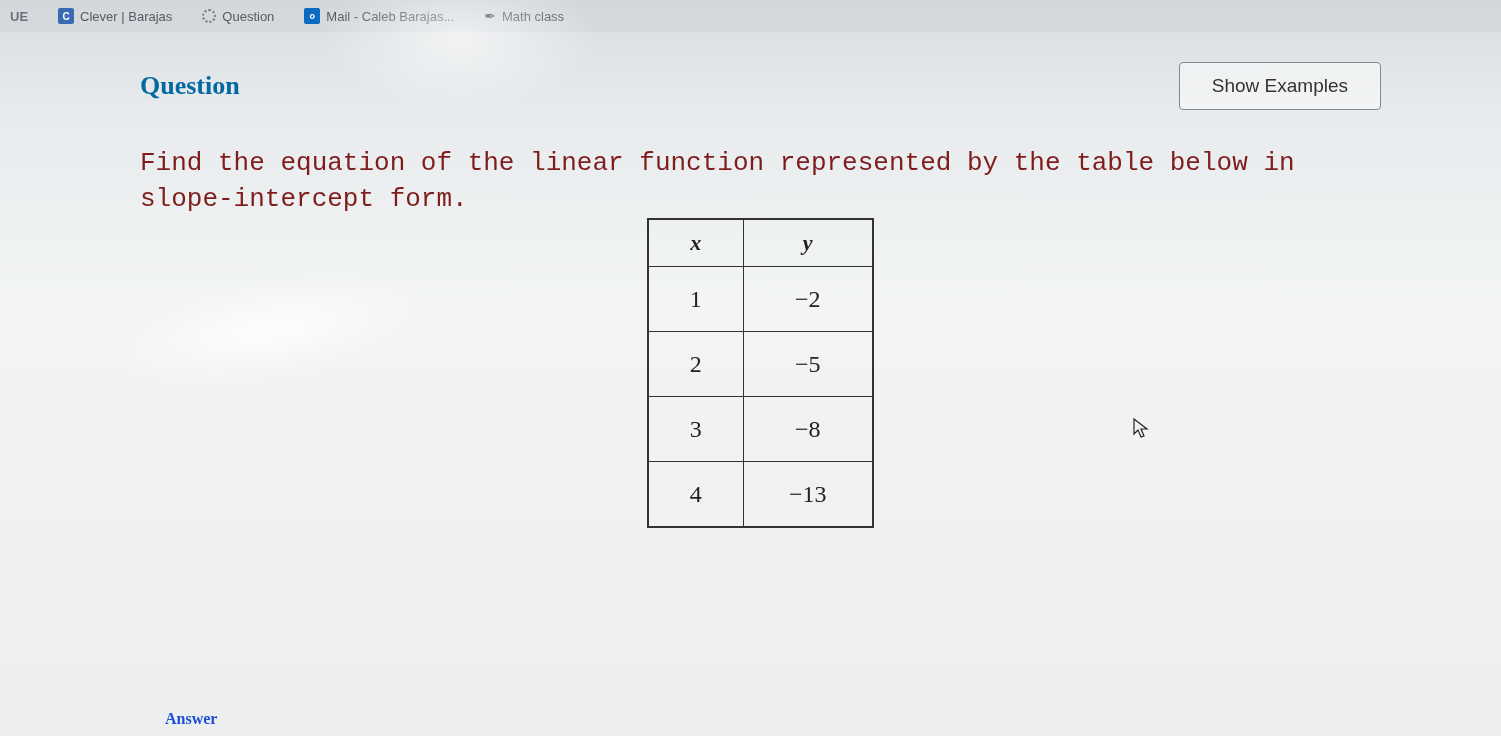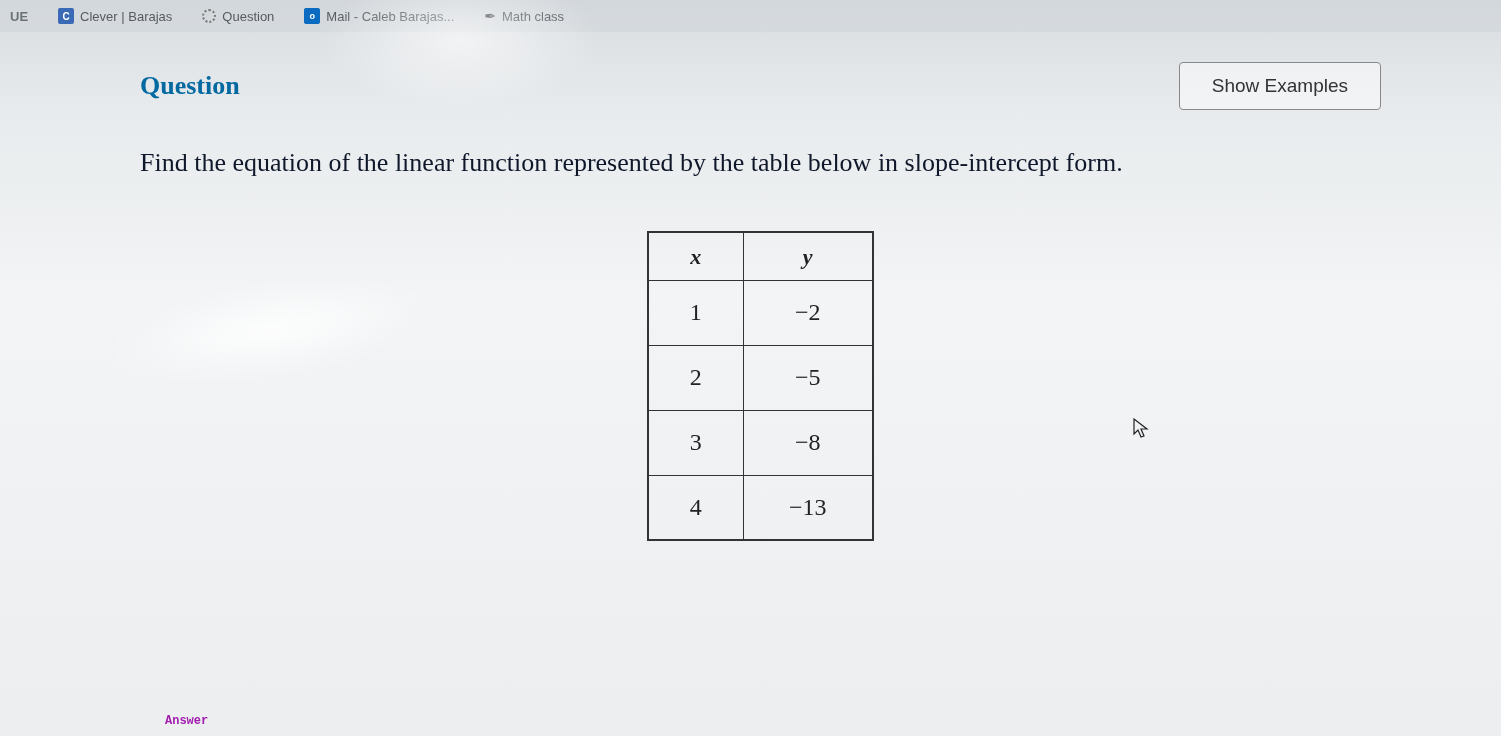--- a/index.html
+++ b/index.html
@@ -100,24 +100,23 @@
       padding: 12px 32px;
       font-size: 19px;
       color: #333;
       border-radius: 4px;
       font-family: Liberation Sans, sans-serif;
       cursor: pointer;
     }
     
     .question-text {
       font-size: 26px;
-      color: #0f172a;
-      font-family: Liberation Serif, serif;
+      color: #7f1d1d;
+      font-family: Liberation Mono, monospace;
       line-height: 1.4;
-      margin-bottom: 50px;
     }
     
     .table-container {
       display: flex;
       justify-content: center;
     }
     
     .data-table {
       border-collapse: collapse;
       border: 2px solid #333;
@@ -153,24 +152,24 @@
     }
     
     .minus-val {
       letter-spacing: 0px;
     }
     
     .answer-partial {
       position: absolute;
       bottom: 8px;
       left: 165px;
-      font-size: 12px;
-      font-weight: bold;
-      color: #a21caf;
-      font-family: Liberation Mono, monospace;
+      font-size: 16px;
+      font-weight: bold;
+      color: #1d4ed8;
+      font-family: Liberation Serif, serif;
     }
     
     .cursor-arrow {
       position: absolute;
       top: 418px;
       right: 350px;
       font-size: 22px;
       color: #333;
       font-family: sans-serif;
     }

